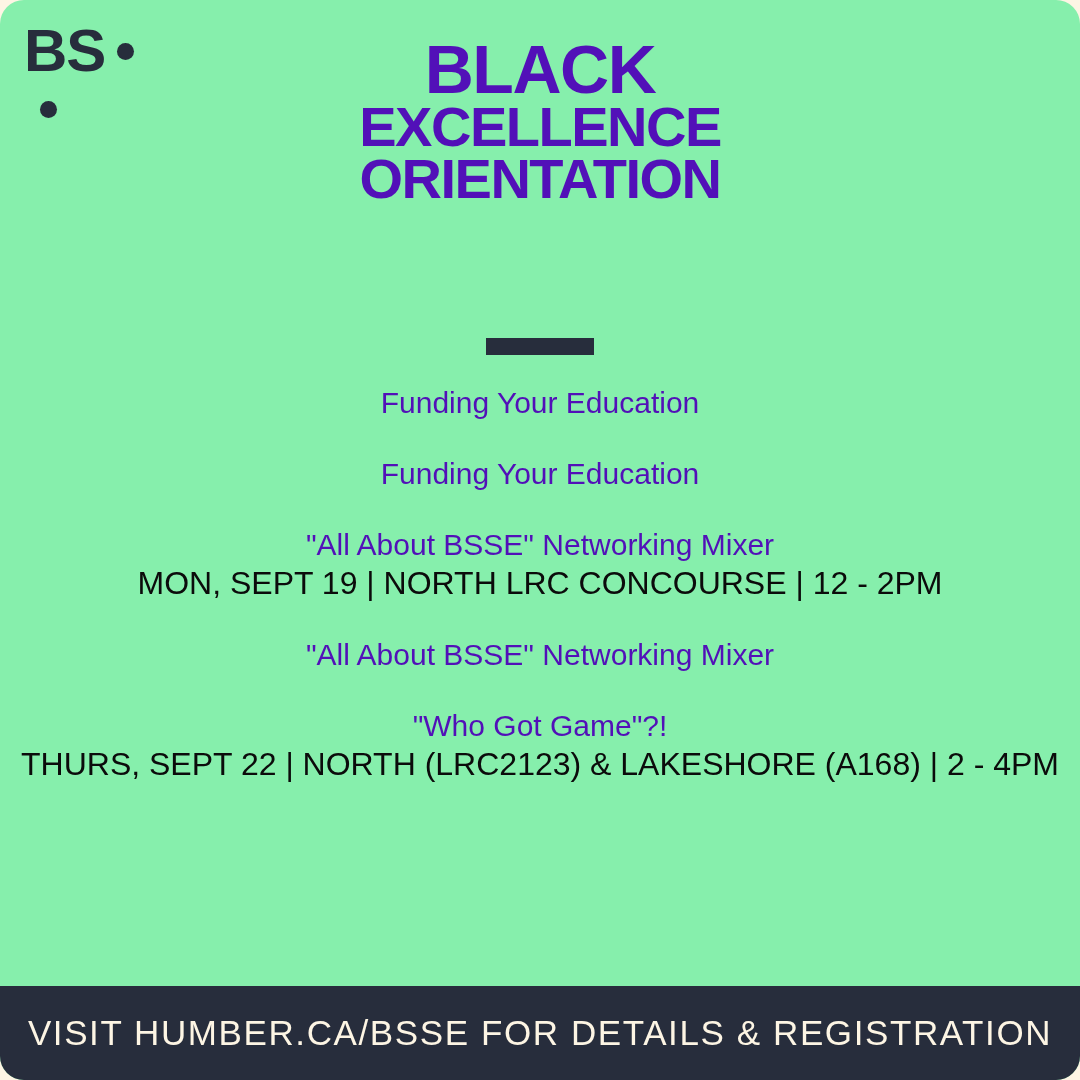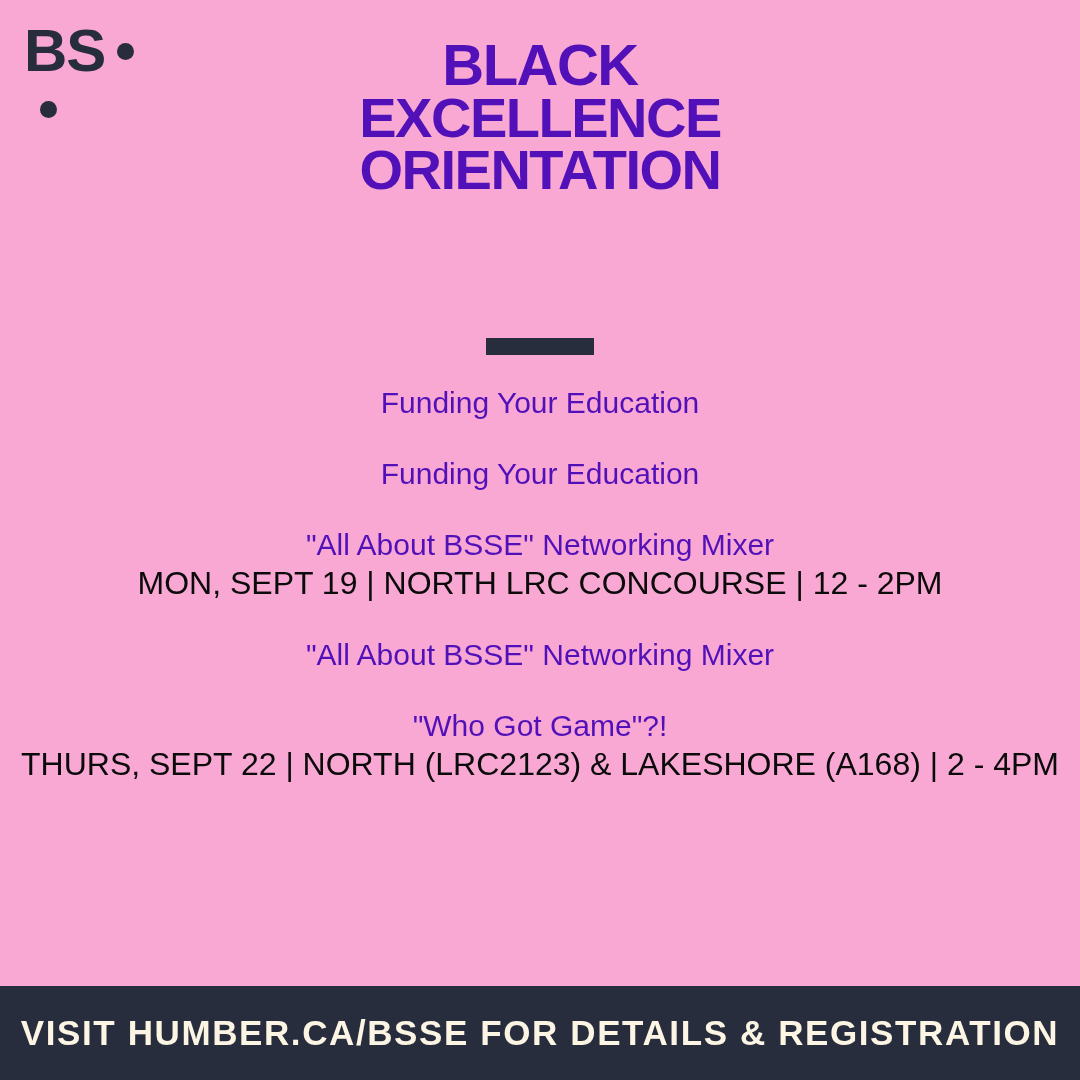--- a/index.html
+++ b/index.html
@@ -13,23 +13,24 @@
     overflow: hidden;
     background: #FDF5E4;
     font-family: "Liberation Sans", sans-serif;
     -webkit-font-smoothing: antialiased;
   }
 
   .poster {
     position: relative;
     width: 1080px;
     height: 1080px;
-    background: #f9a8d4;
+    background: #86efac;
     box-sizing: border-box;
     overflow: hidden;
+    border-radius: 24px;
   }
 
   
   .logo {
     position: absolute;
     left: 24px;
     top: 22px;
     width: 180px;
     color: #272D3C;
     font-family: "Liberation Sans", sans-serif;
@@ -77,21 +78,21 @@
   }
   .title-line {
     display: block;
     color: #5210B8;
     font-family: "Liberation Sans", sans-serif;
     font-weight: bold;
     letter-spacing: -1.5px;
     line-height: 0.93;
     white-space: nowrap;
   }
-  .title-line-1 { font-size: 58px; }
+  .title-line-1 { font-size: 68px; }
   .title-line-2 { font-size: 56px; }
   .title-line-3 { font-size: 56px; }
 
   
   .divider {
     position: absolute;
     left: 486px;
     top: 338px;
     width: 108px;
     height: 17px;
@@ -141,21 +142,21 @@
     width: 1080px;
     height: 94px;
     background: #272D3C;
     display: flex;
     align-items: center;
     justify-content: center;
   }
   .footer-text {
     color: #FDF5E4;
     font-family: "Liberation Sans", sans-serif;
-    font-weight: bold;
+    font-weight: normal;
     font-size: 35px;
     letter-spacing: 1.6px;
     white-space: nowrap;
   }
 </style>
 </head>
 <body>
 
 <div class="poster">
 

